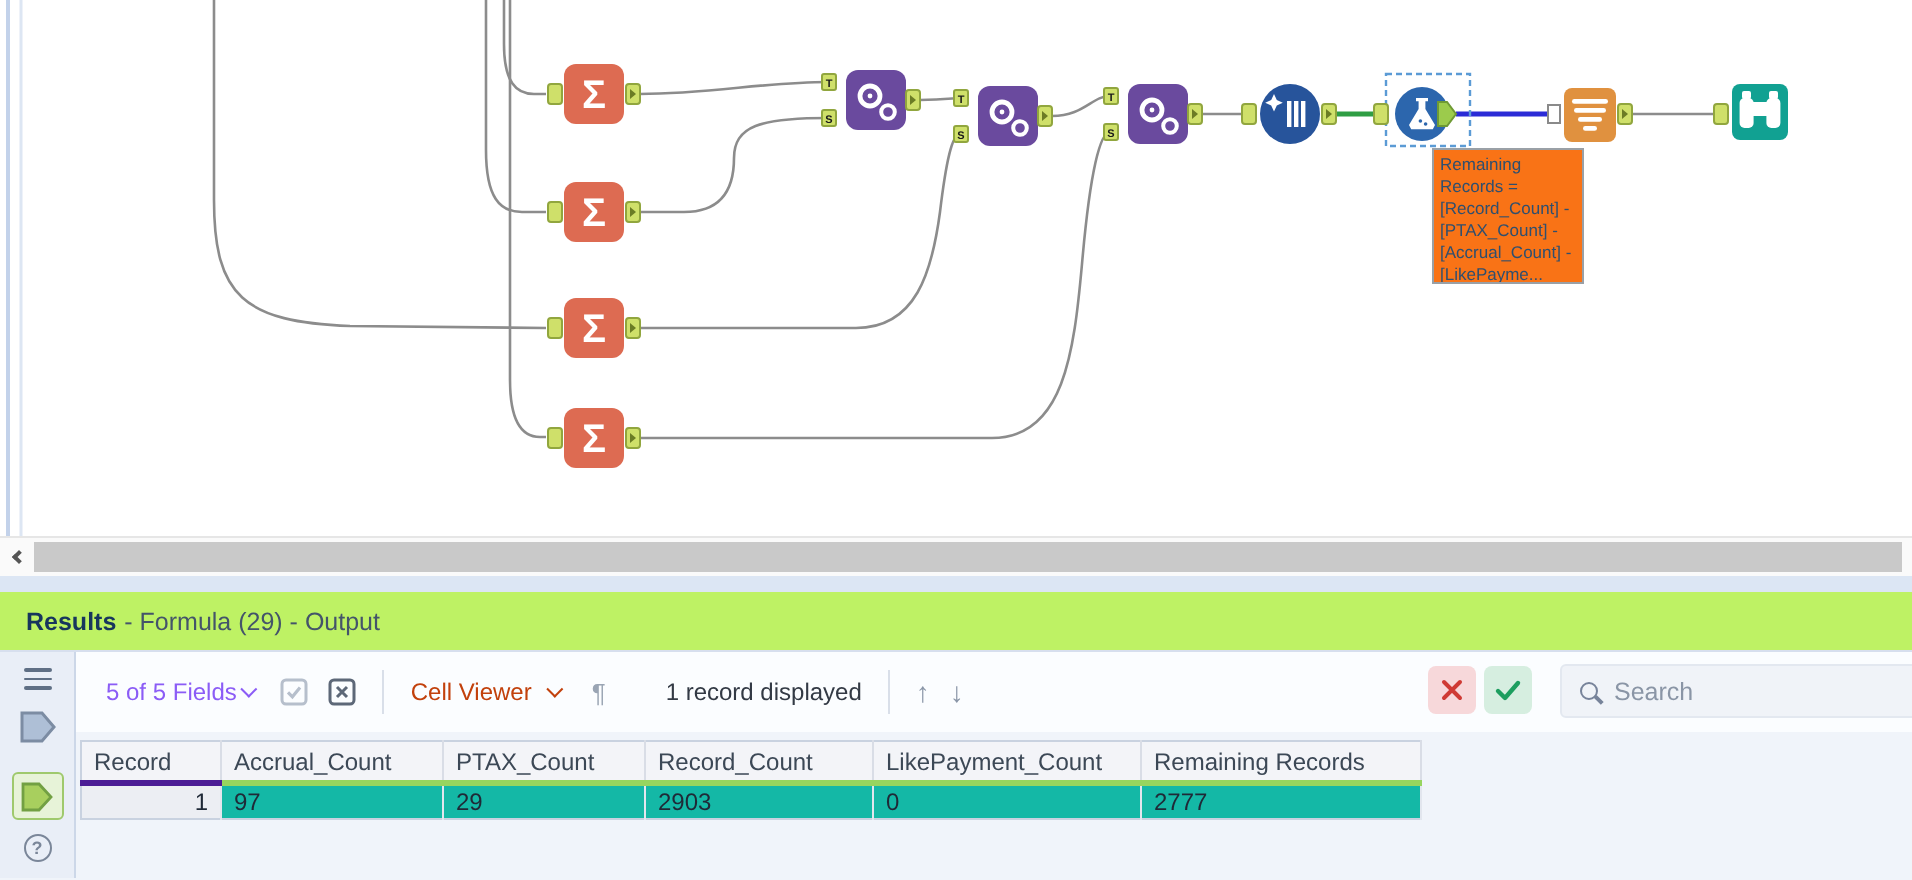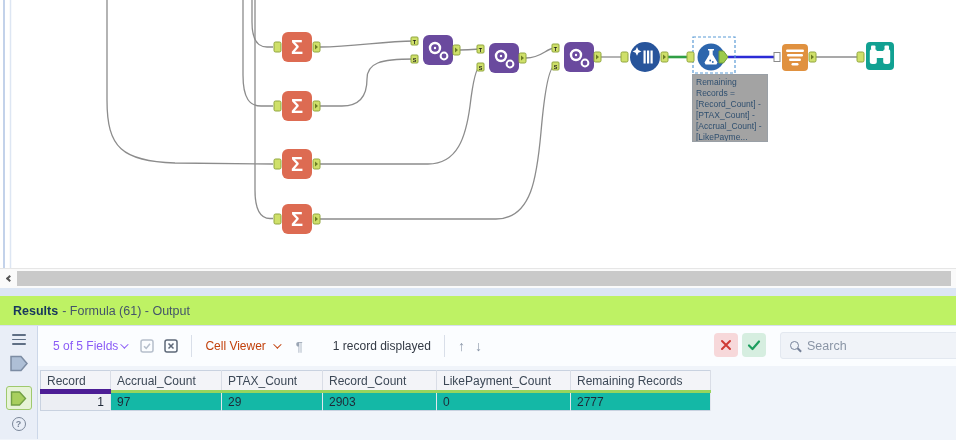--- a/index.html
+++ b/index.html
@@ -2,22 +2,22 @@
 <html><head>
 <meta charset="utf-8">
 <style>
   * { margin:0; padding:0; box-sizing:border-box; }
   html,body { width:956px; height:440px; overflow:hidden; background:#fff;
     font-family:"Liberation Sans","DejaVu Sans",sans-serif; }
   .stage { position:relative; width:956px; height:440px; }
 
   
   .canvas { position:relative; width:956px; height:268px; background:#fff; }
-  .annotation { position:absolute; background:#a3a3a3; border:1px solid #9aa0a6;
-    color:#2f4f6f; font-size:8.5px; line-height:1.3; padding:2px 3px; overflow:hidden; }
+  .annotation { position:absolute; background:#f97316; border:1px solid #9aa0a6;
+    color:#2f4f6f; font-size:8.5px; line-height:1.3; padding:2px 3px; overflow:hidden;margin-left:24px; }
   .annotation div { min-height:10px; white-space:nowrap; }
 
   
   .hscroll { position:relative; width:956px; height:20px; background:#fafafa;
     border-top:1px solid #e6e6e6; }
   .scroll-left-btn { position:absolute; left:0; top:0; width:17px; height:19px;
     display:flex; align-items:center; justify-content:center; background:#fafafa; cursor:pointer; }
   .chev-left { width:5px; height:5px; border-left:2px solid #555; border-bottom:2px solid #555;
     transform:rotate(45deg); margin-left:2px; }
   .scroll-thumb { position:absolute; left:17px; top:2px; width:934px; height:15px; background:#c9c9c9; }
@@ -71,21 +71,21 @@
     right:-4px; bottom:-1.5px; transform:rotate(45deg); }
   .searchbox input { border:none; outline:none; background:transparent; font-size:12.5px;
     color:#333; width:150px; font-family:inherit; }
   .searchbox input::placeholder { color:#8a95a6; }
 
   table.grid { border-collapse:collapse; margin:4px 0 0 2px; table-layout:fixed;
     background:#fff; border:1px solid #c9d2e0; font-size:12px; }
   table.grid th { background:#f3f4f8; color:#3c4856; font-weight:normal; text-align:left;
     padding:2px 6px 1px 6px; height:21px; border-right:1px solid #d9dde6;
     border-bottom:3px solid #97d55e; }
-  table.grid th.no-accent { border-bottom:5px solid #4c1d95; }
+  table.grid th.no-accent { border-bottom:3px solid #4c1d95; }
   table.grid td { padding:1px 6px; height:16px; border-right:1px solid #e2e6ee;
     border-top:1px solid #e2e6ee; color:#1f2937; background:#14b8a6; }
   table.grid td.rowhead { background:#eceef3; text-align:right; }
   .c0{width:70px}.c1{width:111px}.c2{width:101px}.c3{width:114px}.c4{width:134px}.c5{width:140px}
 </style>
 </head>
 <body>
 
 <div class="stage">
 
@@ -242,21 +242,21 @@
     <div class="scroll-left-btn">
       <span class="chev-left"></span>
     </div>
     <div class="scroll-thumb"></div>
   </div>
   <div class="gap-band"></div>
 
   <div class="results">
     <div class="results-header">
       <span class="rh-bold">Results</span>
-      <span class="rh-rest">- Formula (61) - Output</span>
+      <span class="rh-rest">- Formula (29) - Output</span>
     </div>
     <div class="results-body">
 
       <div class="strip">
         <div class="list-icon">
             <i></i>
             <i></i>
             <i></i>
           </div>
         <svg width="20" height="17" viewBox="0 0 20 17" style="margin-top:10px">

